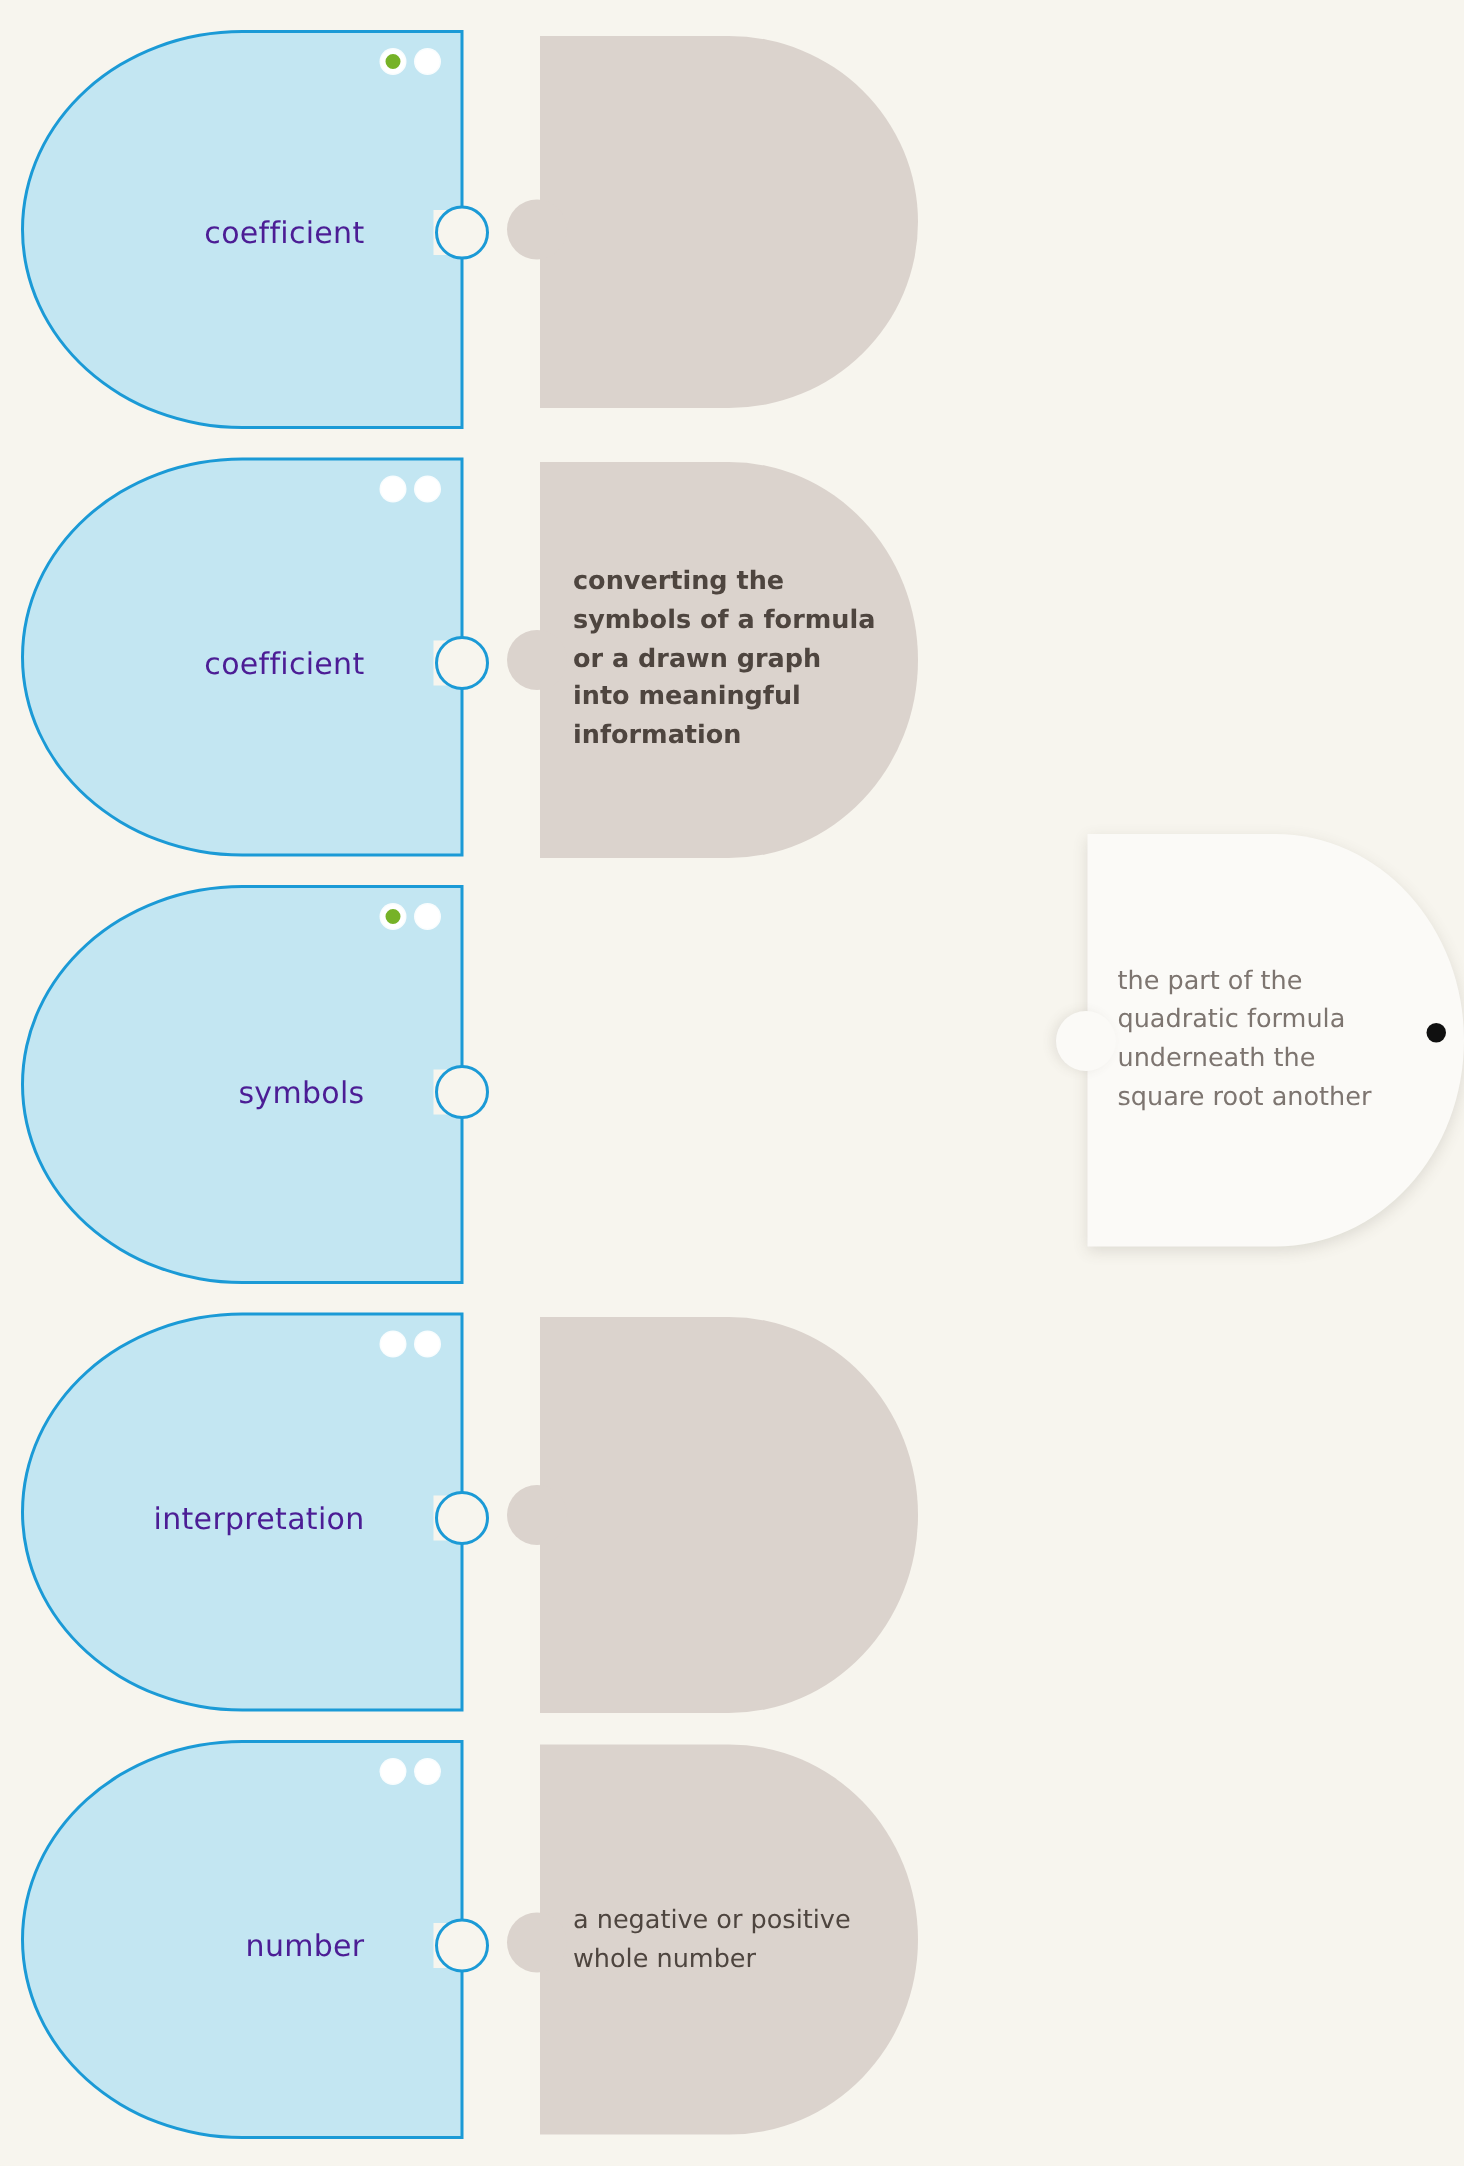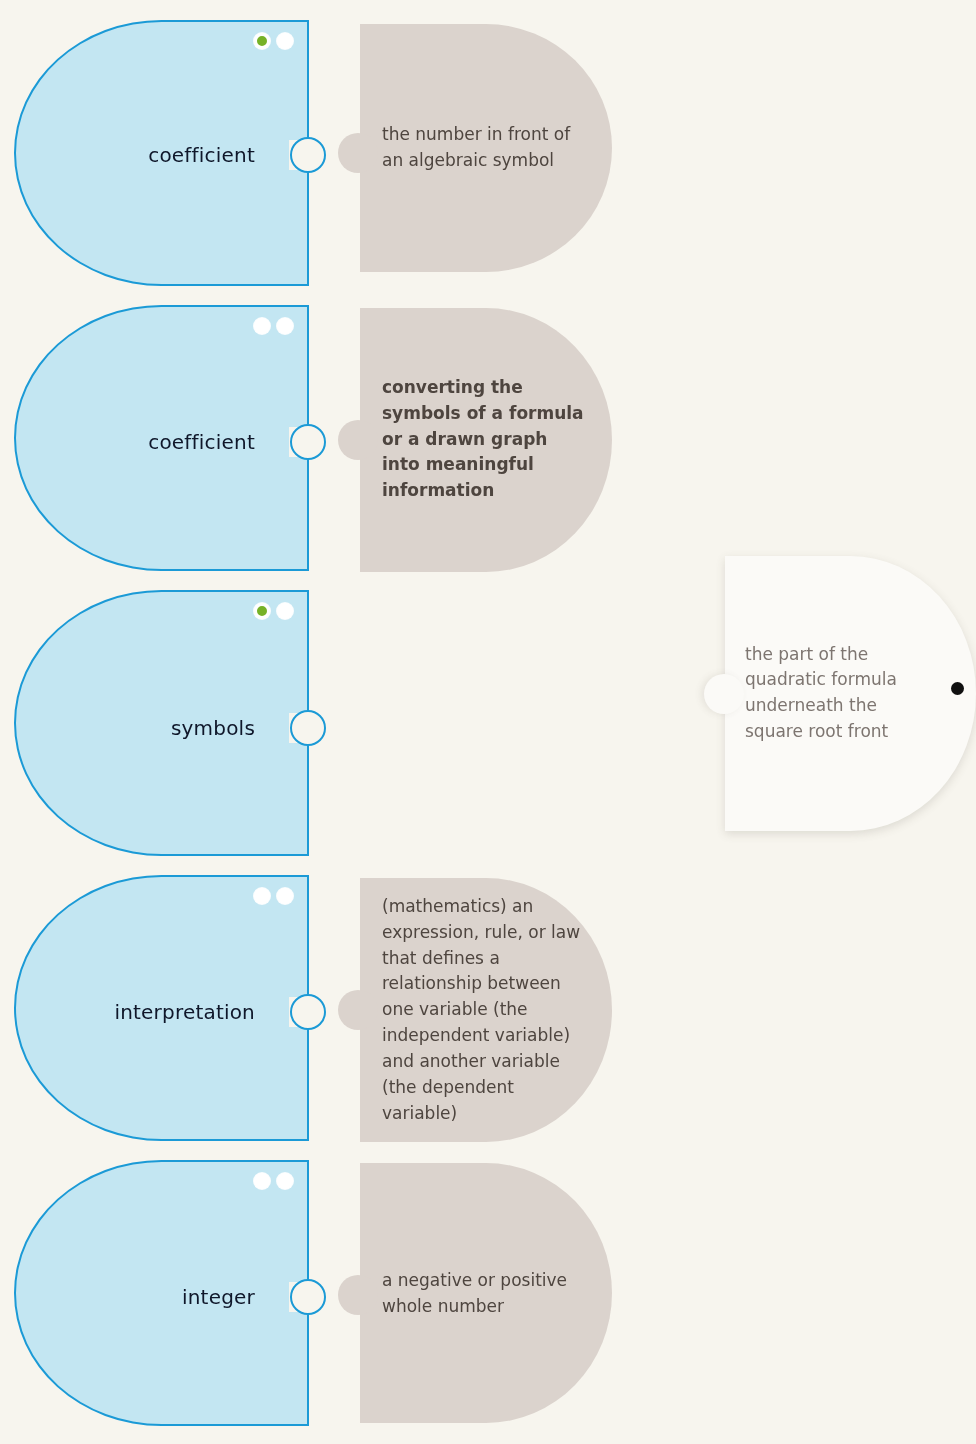--- a/index.html
+++ b/index.html
@@ -39,25 +39,25 @@
   }
   
   .term-notch-mask{
     position:absolute;
     right:-2px;
     width:20px;height:30px;
     background:#f7f5ee;
   }
   .term-label{
     position:absolute;
-    right:52px;
+    right:64px;
     transform:translateY(-50%);
     font-family:"DejaVu Sans", sans-serif;
     font-size:20px;
-    color:#0f172a;
+    color:#4c1d95;
     letter-spacing:.2px;
     white-space:nowrap;
     text-align:right;
   }
   .dots{
     position:absolute;
     top:11px;right:14px;
     display:flex;gap:7px;
   }
   .dot{
@@ -140,21 +140,20 @@
       <div class="dots">
         <span class="dot green"></span>
         <span class="dot"></span>
       </div>
       <div class="term-label" style="top:133px;">coefficient</div>
       <div class="term-notch-mask" style="top:118px;"></div>
       <div class="term-notch" style="top:115px;"></div>
     </div>
     <div class="def-piece" style="top:24px;height:248px;">
       <div class="def-tab" style="top:109px;"></div>
-      <div class="def-text" style="top:124px;">the number in front of an algebraic symbol</div>
     </div>
   </div>
 
   <div class="row">
     <div class="term-piece" style="top:305px;height:266px;">
       <div class="dots">
         <span class="dot"></span>
         <span class="dot"></span>
       </div>
       <div class="term-label" style="top:135px;">coefficient</div>
@@ -184,40 +183,39 @@
       <div class="dots">
         <span class="dot"></span>
         <span class="dot"></span>
       </div>
       <div class="term-label" style="top:135px;">interpretation</div>
       <div class="term-notch-mask" style="top:120px;"></div>
       <div class="term-notch" style="top:117px;"></div>
     </div>
     <div class="def-piece" style="top:878px;height:264px;">
       <div class="def-tab" style="top:112px;"></div>
-      <div class="def-text" style="top:132px;">(mathematics) an expression, rule, or law that defines a relationship between one variable (the independent variable) and another variable (the dependent variable)</div>
     </div>
   </div>
 
   <div class="row">
     <div class="term-piece" style="top:1160px;height:266px;">
       <div class="dots">
         <span class="dot"></span>
         <span class="dot"></span>
       </div>
-      <div class="term-label" style="top:135px;">integer</div>
+      <div class="term-label" style="top:135px;">number</div>
       <div class="term-notch-mask" style="top:120px;"></div>
       <div class="term-notch" style="top:117px;"></div>
     </div>
     <div class="def-piece" style="top:1163px;height:260px;">
       <div class="def-tab" style="top:112px;"></div>
       <div class="def-text" style="top:131px;">a negative or positive whole number</div>
     </div>
   </div>
 
   <div class="float-card">
     <div class="float-tab"></div>
-    <div class="float-text">the part of the quadratic formula underneath the square root front</div>
+    <div class="float-text">the part of the quadratic formula underneath the square root another</div>
   </div>
 
   <div class="cursor-dot"></div>
 
 </div>
 
 </body></html>

